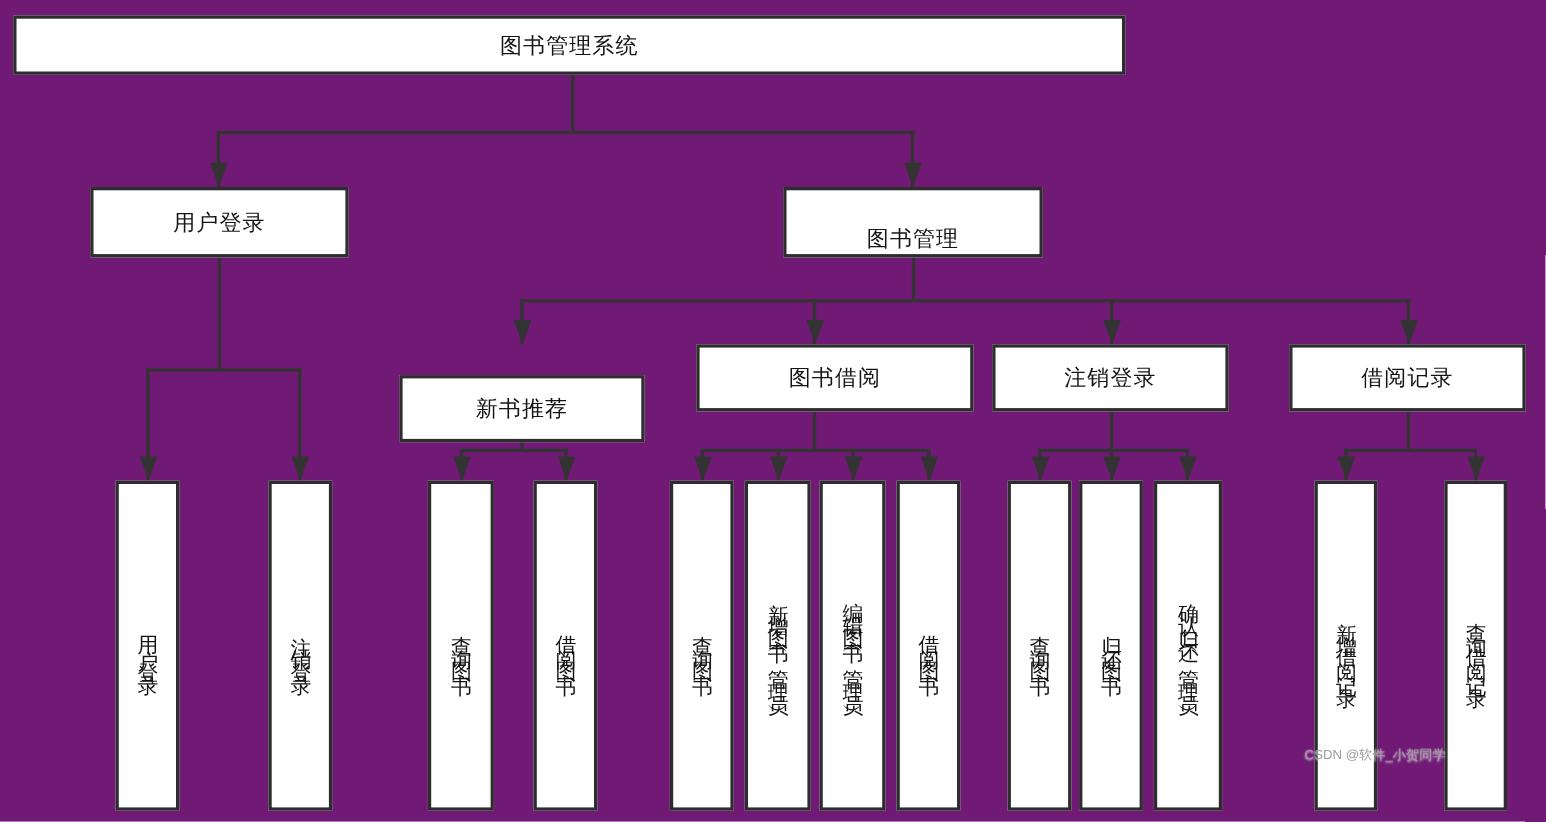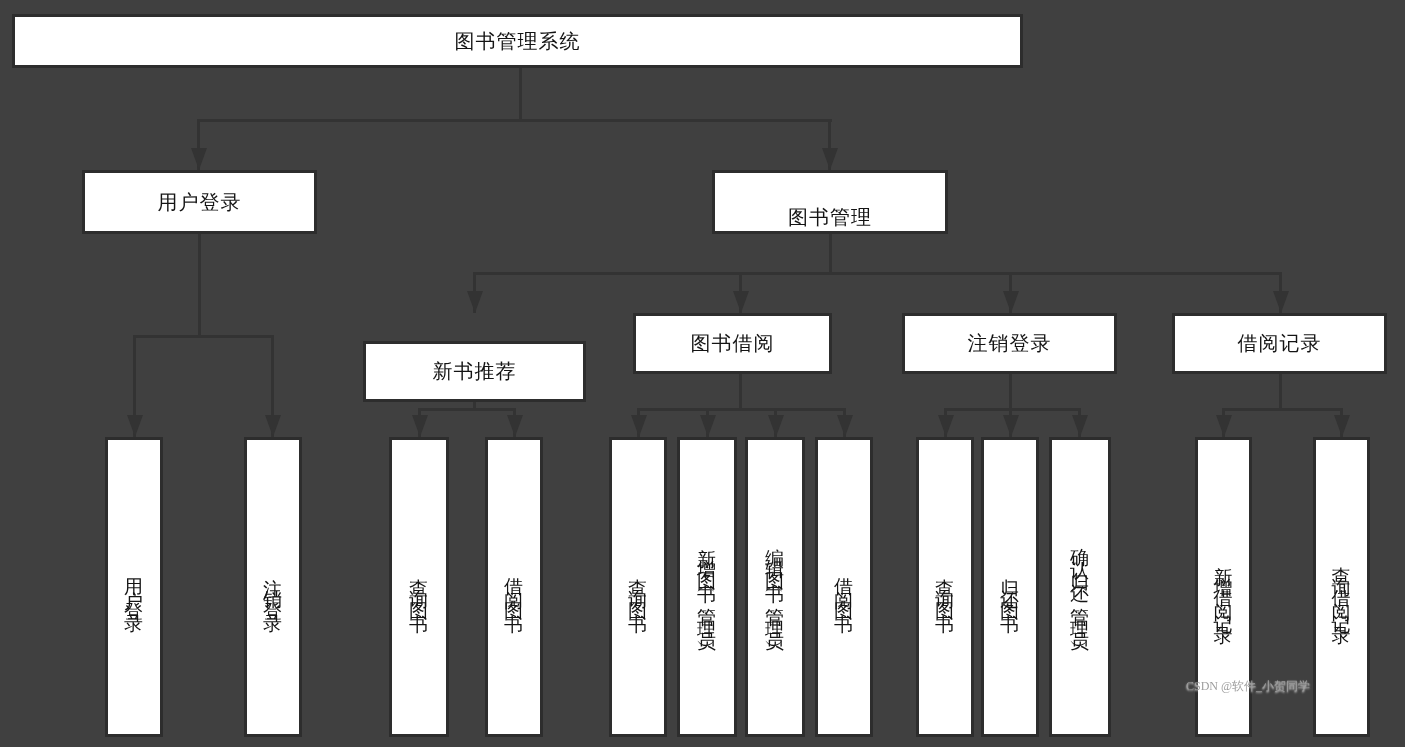--- a/index.html
+++ b/index.html
@@ -1,18 +1,18 @@
 <!DOCTYPE html>
 <html><head>
 <meta charset="utf-8">
 <style>
   html,body{margin:0;padding:0;background:#ffffff;}
   .canvas{
-    position:relative;width:1405px;height:747px;background:#404040;
-    font-family:Liberation Serif, serif;overflow:hidden;
+    position:relative;width:1405px;height:747px;background:#701a75;
+    font-family:Liberation Sans, sans-serif;overflow:hidden;
   }
   
   .node{
     position:absolute;box-sizing:border-box;border:3px solid #2d2d2d;background:#ffffff;
     display:flex;align-items:center;justify-content:center;color:#141414;
   }
   .hnode{font-size:20px;letter-spacing:1px;white-space:nowrap;}
   .vnode span{
     writing-mode:vertical-rl;text-orientation:mixed;
     font-size:19px;line-height:1;letter-spacing:12px;white-space:nowrap;
@@ -87,21 +87,21 @@
   <div class="node hnode" style="left:82px;top:170px;width:235px;height:64px;">
     <span>用户登录</span>
   </div>
   <div class="node hnode" style="left:712px;top:170px;width:236px;height:64px;align-items:flex-end;">
     <span>图书管理</span>
   </div>
 
   <div class="node hnode" style="left:363px;top:313px;width:223px;height:61px;margin-top:28px;">
     <span>新书推荐</span>
   </div>
-  <div class="node hnode" style="left:633px;top:313px;width:199px;height:61px;">
+  <div class="node hnode" style="left:633px;top:313px;width:252px;height:61px;">
     <span>图书借阅</span>
   </div>
   <div class="node hnode" style="left:902px;top:313px;width:215px;height:61px;">
     <span>注销登录</span>
   </div>
   <div class="node hnode" style="left:1172px;top:313px;width:215px;height:61px;">
     <span>借阅记录</span>
   </div>
 
   <div class="node vnode" style="left:105px;top:437px;width:58px;height:300px;">

